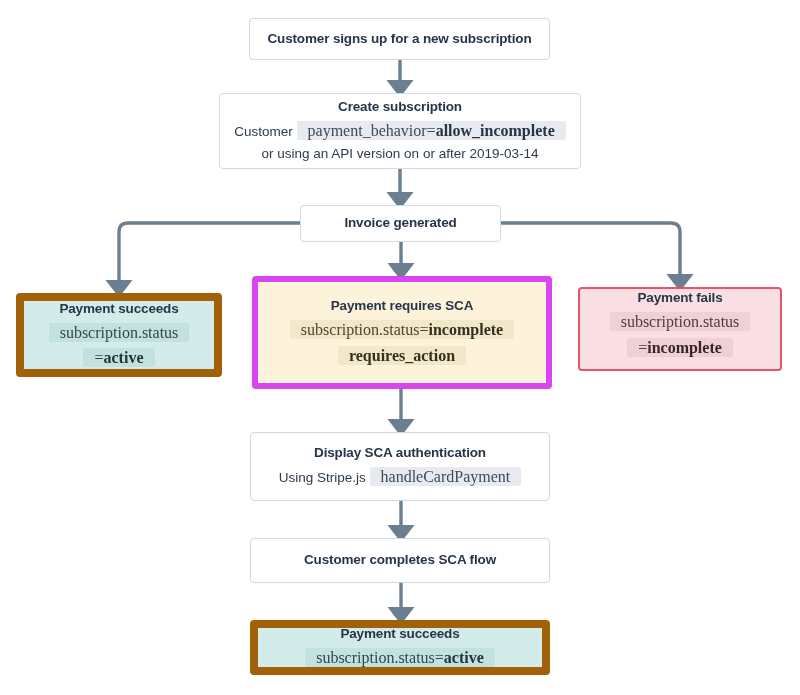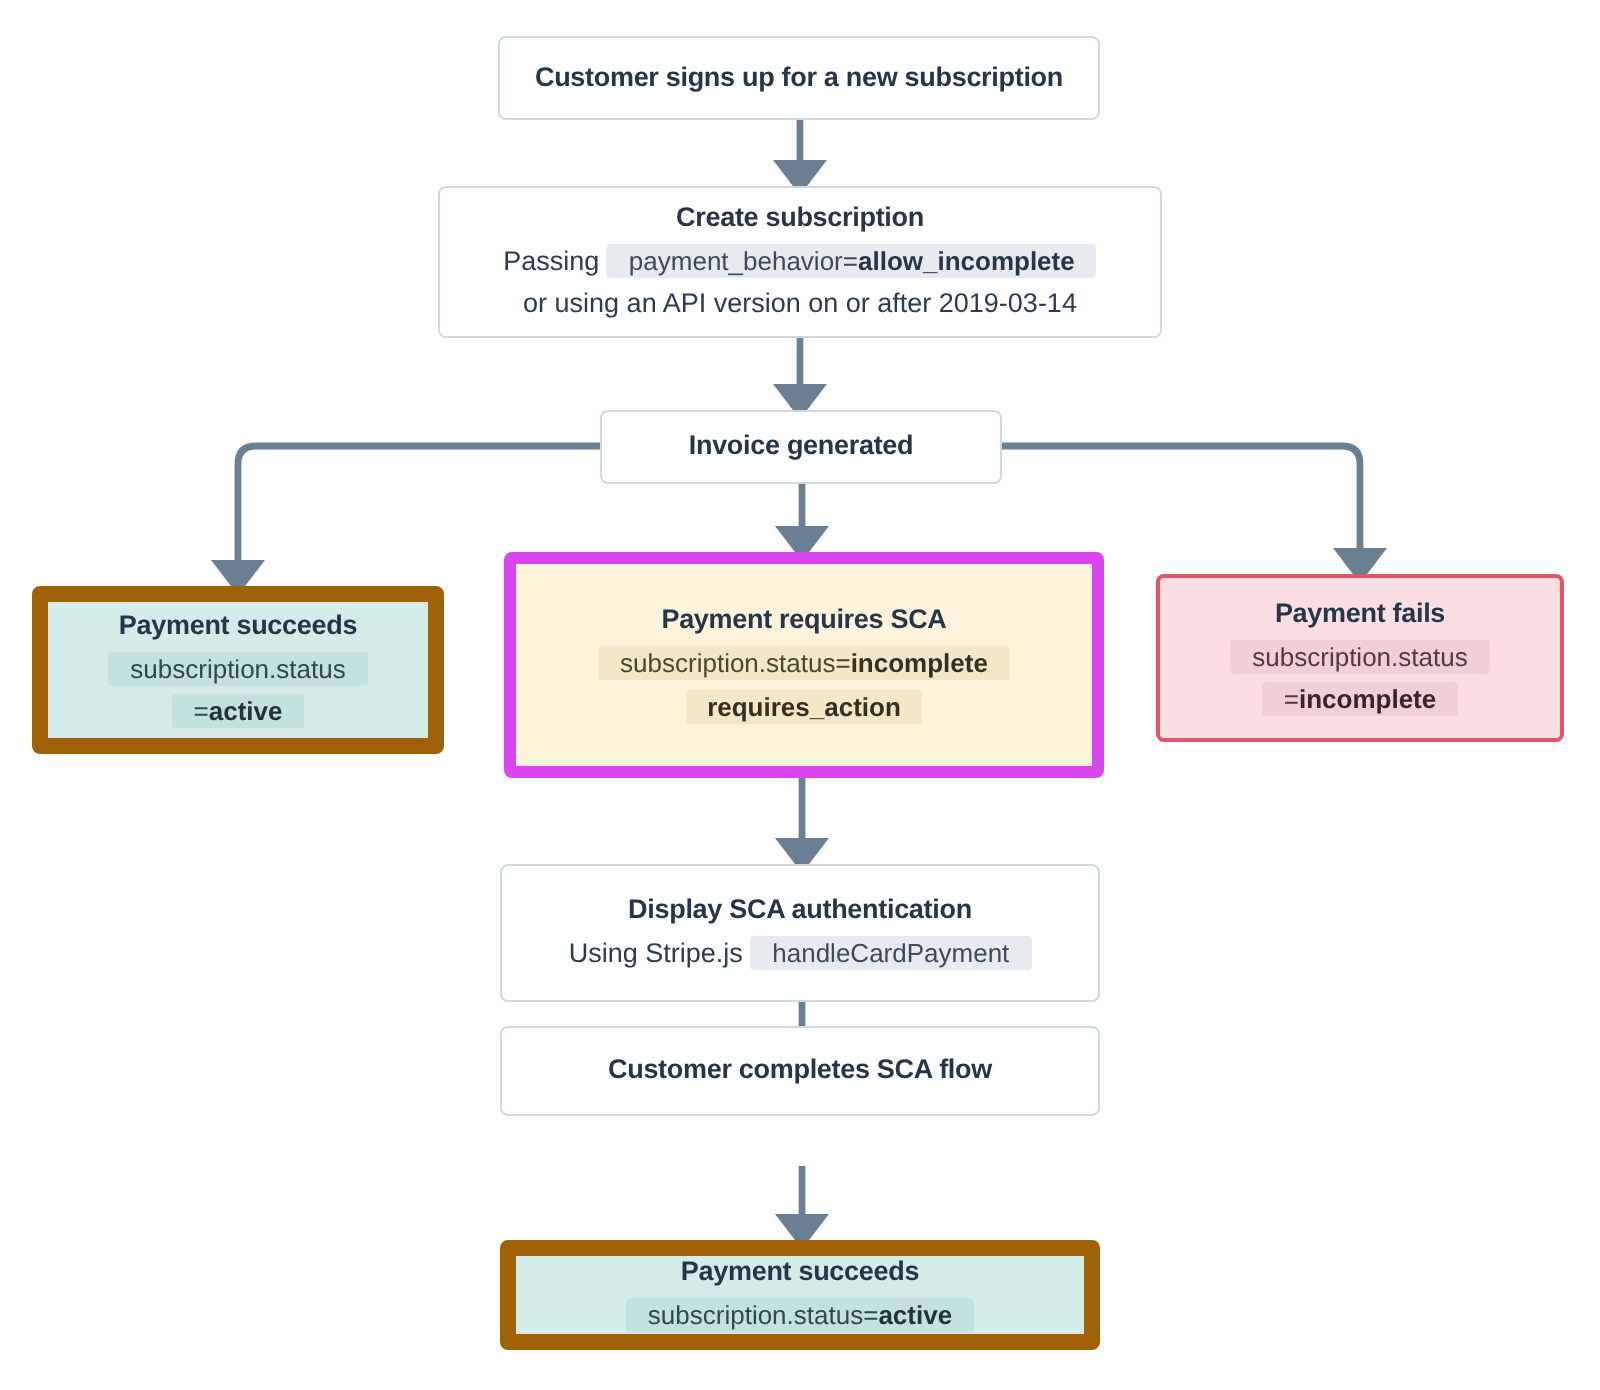--- a/index.html
+++ b/index.html
@@ -58,22 +58,22 @@
 
   .node .sub {
     font-size: 13.5px;
     line-height: 1.62;
     color: #2d3b4e;
     white-space: nowrap;
   }
 
   
   code {
-    font-family: Liberation Sans, sans-serif;
-    font-size: 13px;
+    font-family: Liberation Serif, serif;
+    font-size: 16px;
     background: #e7eaee;
     color: #3d4a5c;
     padding: 1px 11px;
     border-radius: 2px;
     white-space: pre;
   }
   code b {
     color: #273549;
     font-weight: bold;
   }
@@ -104,23 +104,23 @@
   }
   .node.red code { background: #efd0d6; color: #4e3b40; }
   .node.red code b { color: #36262b; }
 
   
   #node-signup        { left: 249px; top: 18px;  width: 301px; height: 42px; }
   #node-create        { left: 219px; top: 93px;  width: 362px; height: 76px; }
   #node-invoice       { left: 300px; top: 205px; width: 201px; height: 37px; }
   #node-succeeds-left { left: 16px;  top: 293px; width: 206px; height: 84px; }
   #node-sca           { left: 252px; top: 276px; width: 300px; height: 113px; }
-  #node-fails         { left: 578px; top: 287px; width: 204px; height: 84px; }
+  #node-fails         { left: 578px; top: 287px; width: 204px; height: 84px; justify-content: flex-end; }
   #node-display-sca   { left: 250px; top: 432px; width: 300px; height: 69px; }
-  #node-completes     { left: 250px; top: 513px; width: 300px; height: 45px; }
+  #node-completes     { left: 250px; top: 538px; width: 300px; height: 45px; }
   #node-succeeds-bot  { left: 250px; top: 620px; width: 300px; height: 55px; }
 </style>
 </head>
 <body>
 
 <div id="canvas">
 
   <svg id="connectors" viewBox="0 0 800 695" width="800" height="695">
     <defs>
       <marker id="arrowhead" markerWidth="9" markerHeight="8" refX="1.2" refY="4" orient="auto" markerUnits="strokeWidth">
@@ -145,21 +145,21 @@
     <line x1="401" y1="583" x2="401" y2="611" stroke="#6b7f93" stroke-width="3.4" marker-end="url(#arrowhead)"></line>
   </svg>
 
   <div class="node" id="node-signup">
     <div class="title">Customer signs up for a new subscription</div>
   </div>
 
   <div class="node" id="node-create">
     <div class="title">Create subscription</div>
     <div class="sub">
-      <span>Passing</span>
+      <span>Customer</span>
       <code><span>payment_behavior=</span><b>allow_incomplete</b></code>
     </div>
     <div class="sub">or using an API version on or after 2019-03-14</div>
   </div>
 
   <div class="node" id="node-invoice">
     <div class="title">Invoice generated</div>
   </div>
 
   <div class="node teal" id="node-succeeds-left">

